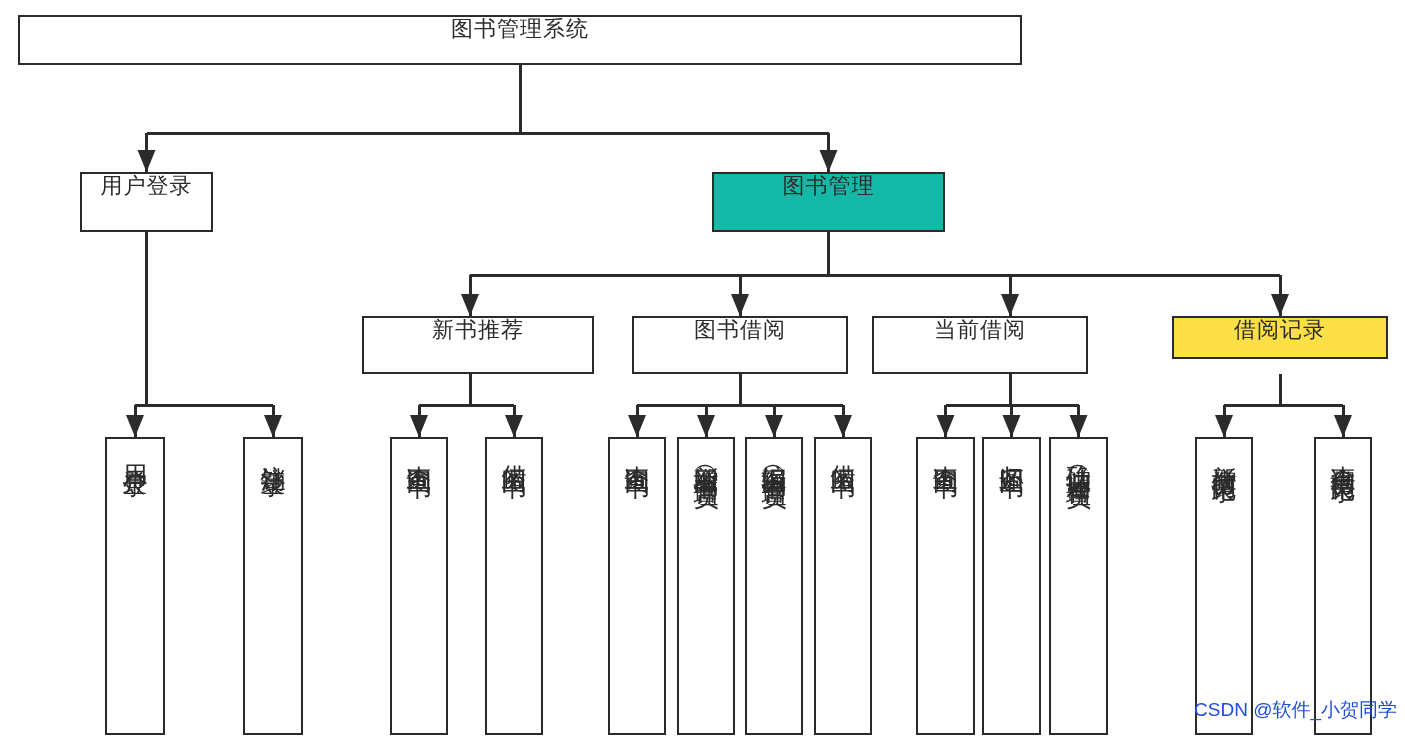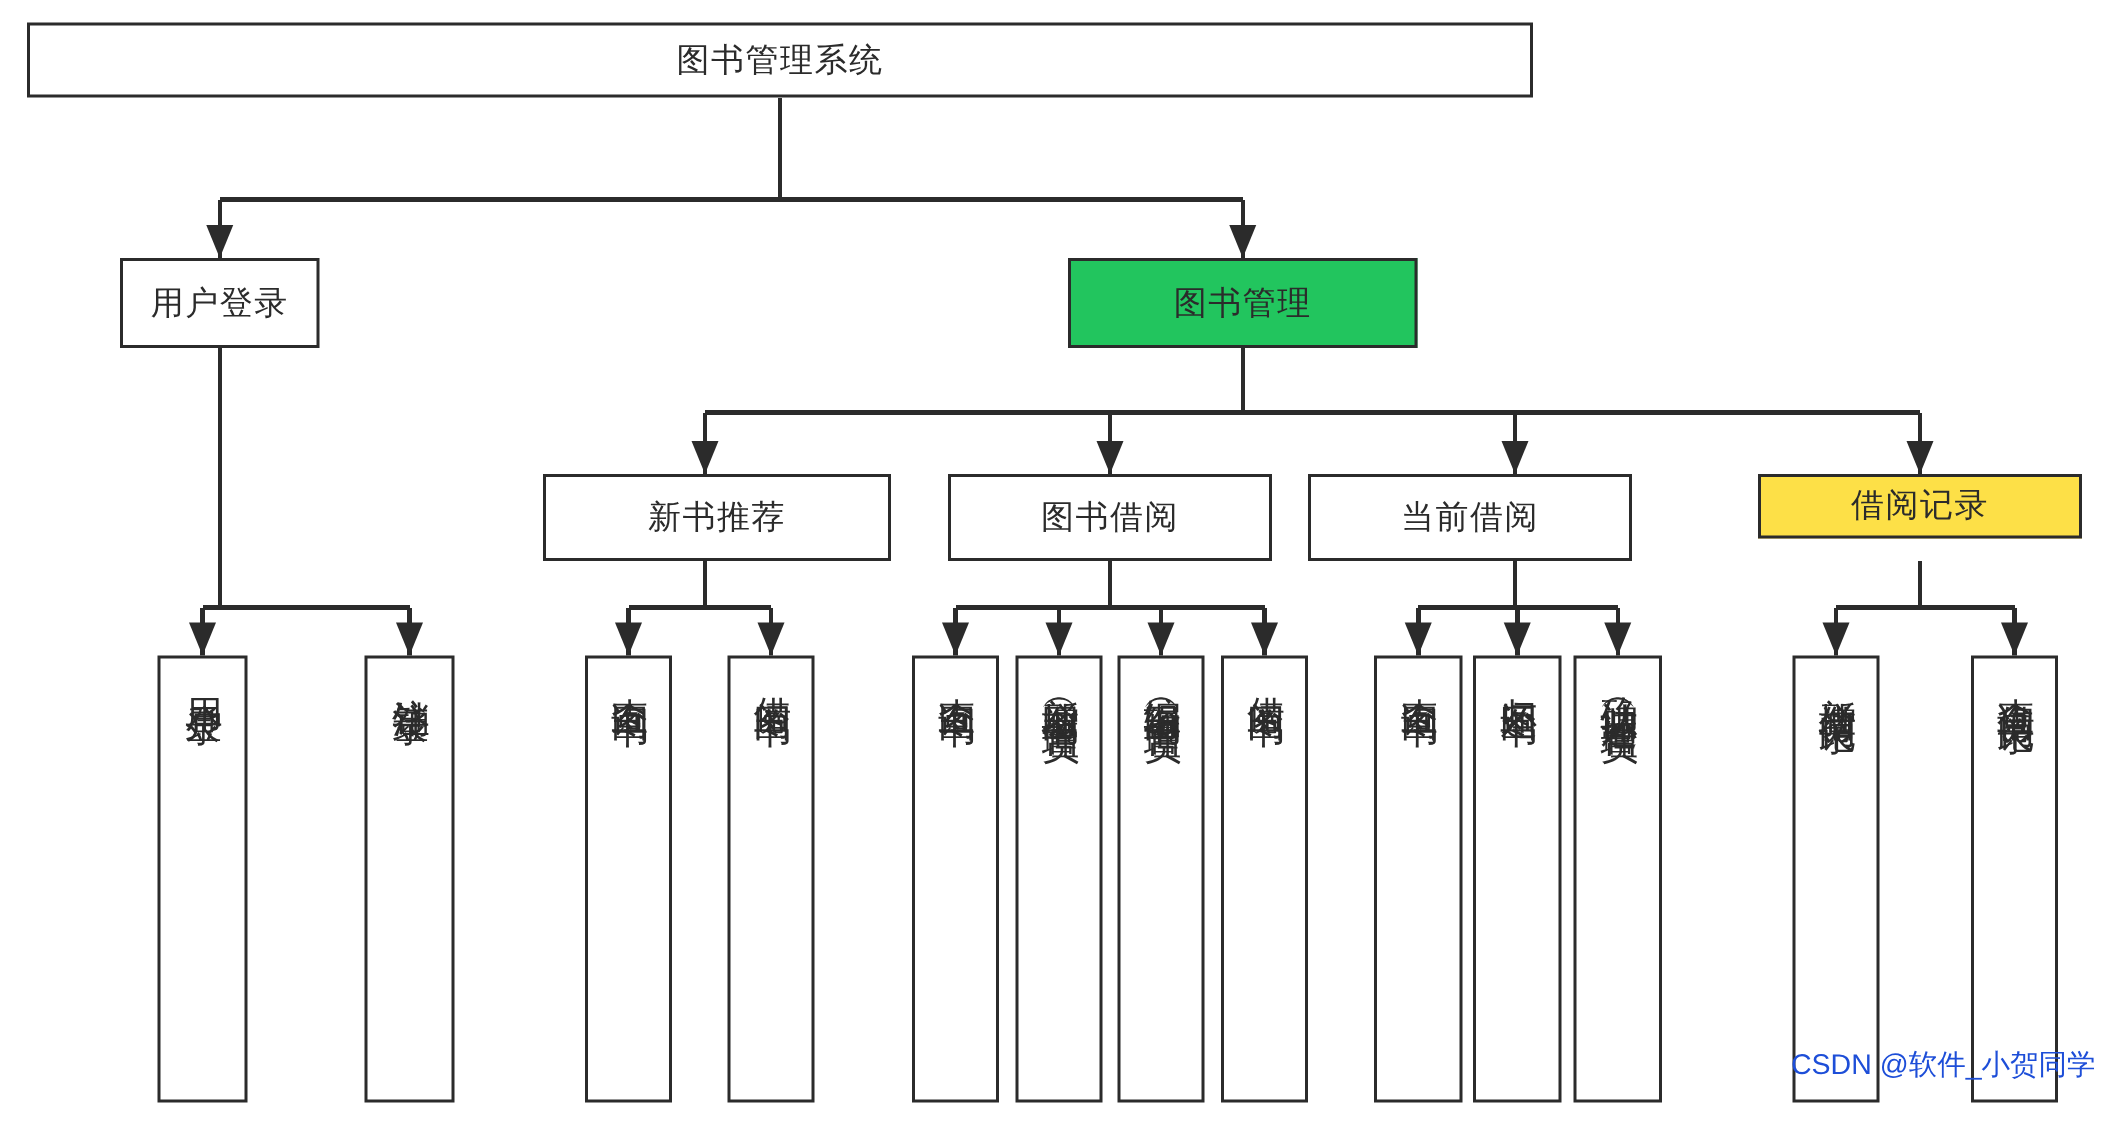--- a/index.html
+++ b/index.html
@@ -12,21 +12,20 @@
   }
   #canvas{position:relative;width:1405px;height:747px;}
   #edges{position:absolute;left:0;top:0;width:1405px;height:747px;}
 
   .node{
     position:absolute;
     box-sizing:border-box;
     background:#ffffff;
     border:2px solid #2b2b2b;
     display:flex;
-    align-items:center;
     justify-content:center;
     color:#2b2b2b;
     z-index:2;
   }
   .node .lbl{
     display:block;
     text-align:center;
     line-height:1.12;
     white-space:pre;
   }
@@ -116,21 +115,21 @@
       <line x1="1343" y1="405" x2="1343" y2="437" stroke="#2b2b2b" stroke-width="3" shape-rendering="crispEdges"></line>
       <polygon points="1334,415 1352,415 1343,437" fill="#2b2b2b"></polygon>
     </svg>
   <div id="nodes">
       <div class="node h root" style="left: 18px; top: 15px; width: 1004px; height: 50px; border-color: rgb(43, 43, 43); background: rgb(255, 255, 255); color: rgb(43, 43, 43);">
         <span class="lbl">图书管理系统</span>
       </div>
       <div class="node h" style="left: 80px; top: 172px; width: 133px; height: 60px; border-color: rgb(43, 43, 43); background: rgb(255, 255, 255); color: rgb(43, 43, 43);">
         <span class="lbl">用户登录</span>
       </div>
-      <div class="node h" style="left: 712px; top: 172px; width: 233px; height: 60px; border-color: rgb(43, 43, 43); background: #22c55e; color: rgb(43, 43, 43);">
+      <div class="node h" style="left: 712px; top: 172px; width: 233px; height: 60px; border-color: rgb(43, 43, 43); background: #14b8a6; color: rgb(43, 43, 43);">
         <span class="lbl">图书管理</span>
       </div>
       <div class="node h" style="left: 362px; top: 316px; width: 232px; height: 58px; border-color: rgb(43, 43, 43); background: rgb(255, 255, 255); color: rgb(43, 43, 43);">
         <span class="lbl">新书推荐</span>
       </div>
       <div class="node h" style="left: 632px; top: 316px; width: 216px; height: 58px; border-color: rgb(43, 43, 43); background: rgb(255, 255, 255); color: rgb(43, 43, 43);">
         <span class="lbl">图书借阅</span>
       </div>
       <div class="node h" style="left: 872px; top: 316px; width: 216px; height: 58px; border-color: rgb(43, 43, 43); background: rgb(255, 255, 255); color: rgb(43, 43, 43);">
         <span class="lbl">当前借阅</span>

